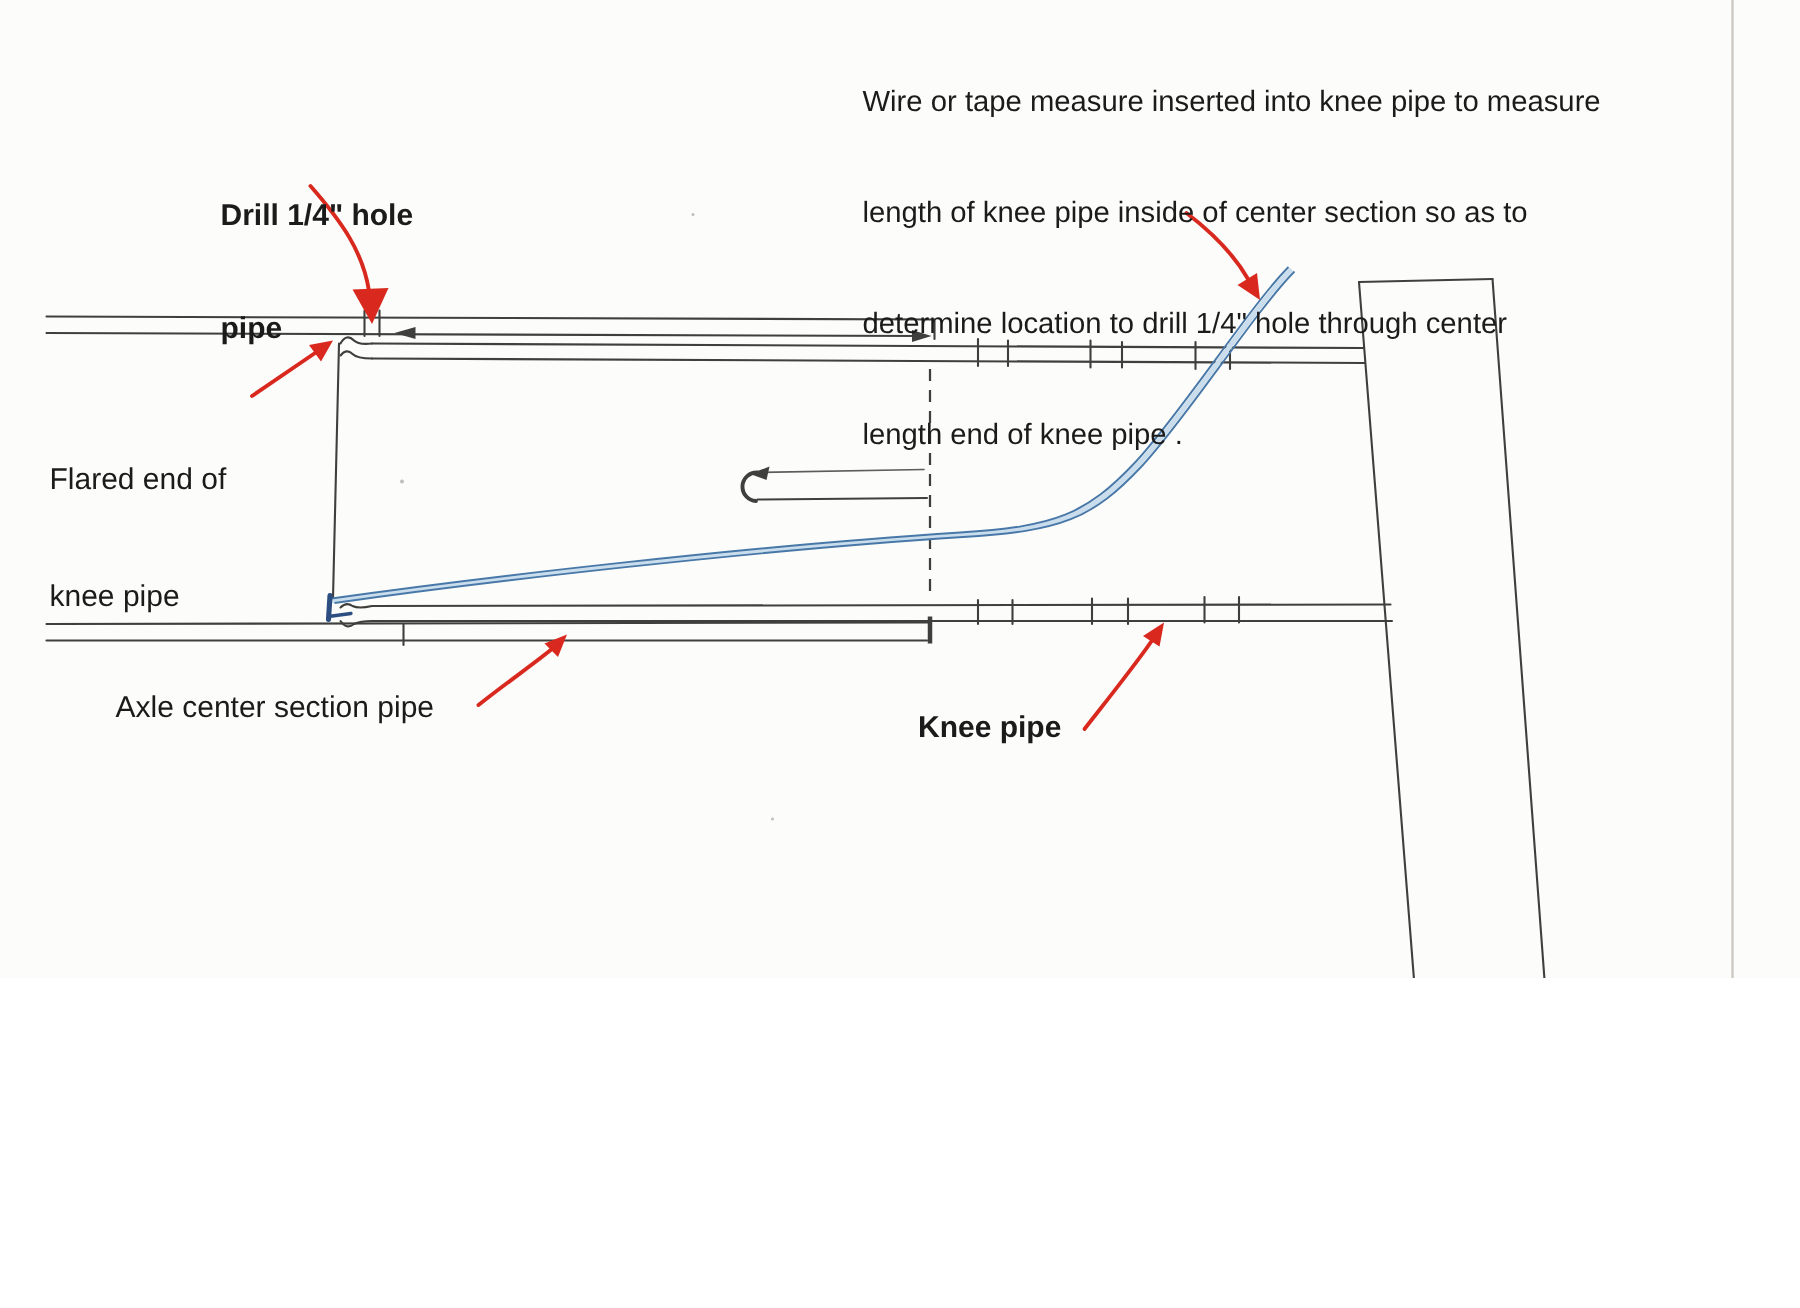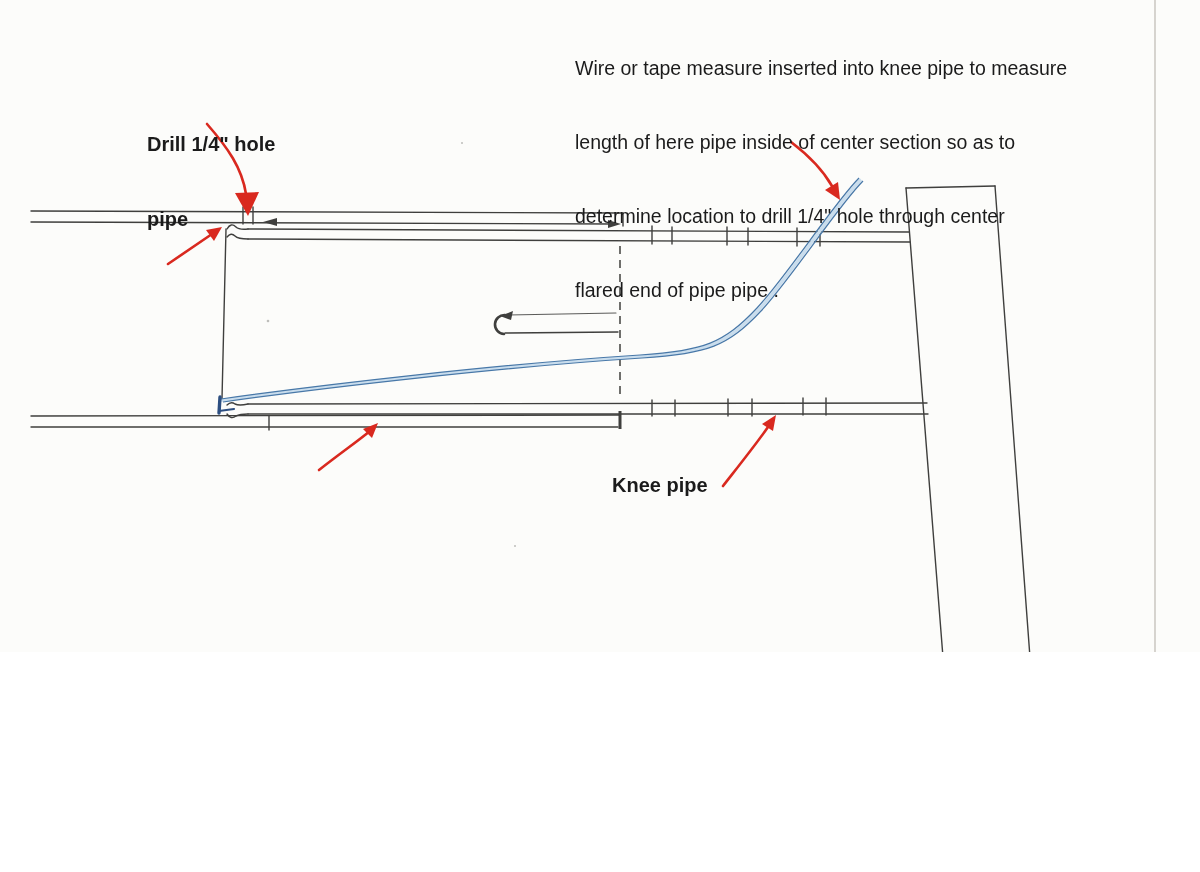--- a/index.html
+++ b/index.html
@@ -119,27 +119,32 @@
       <circle class="dust" cx="268" cy="321" r="1.3"></circle>
       <circle class="dust" cx="711" cy="756" r="1.2"></circle>
       <circle class="dust" cx="137" cy="827" r="1.2"></circle>
       <circle class="dust" cx="515" cy="546" r="1"></circle>
       <circle class="dust" cx="462" cy="143" r="1"></circle>
     </g>
   </svg>
 
   <div class="label note">
     <div>Wire or tape measure inserted into knee pipe to measure</div>
-    <div>length of here pipe inside of center section so as to</div>
+    <div>length of knee pipe inside of center section so as to</div>
     <div>determine location to drill 1/4" hole through center</div>
-    <div>flared end of pipe pipe .</div>
+    <div>length end of knee pipe .</div>
   </div>
 
   <div class="label drill">
     <div>Drill 1/4" hole</div>
     <div>pipe</div>
   </div>
 
+  <div class="label flared">
+    <div>Flared end of</div>
+    <div>knee pipe</div>
+  </div>
 
+  <div class="label axle">Axle center section pipe</div>
 
   <div class="label knee">Knee pipe</div>
 
 </div>
 
 </body></html>

